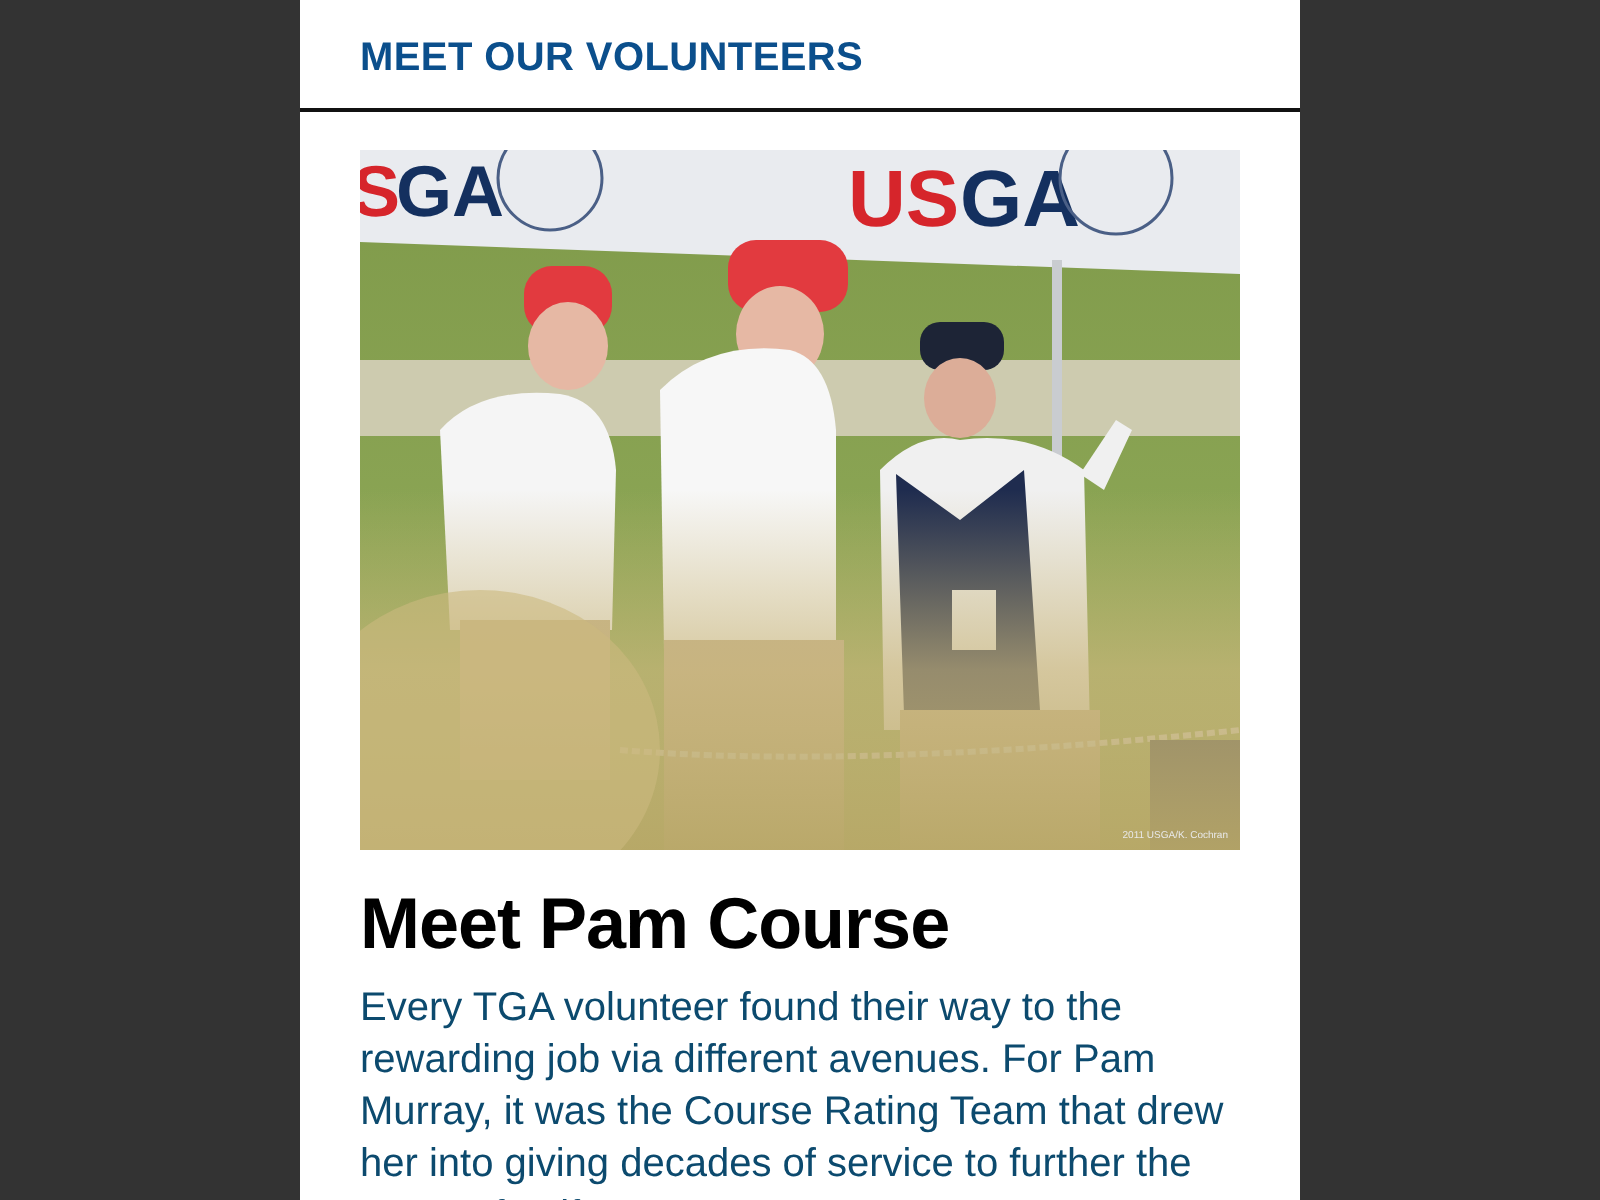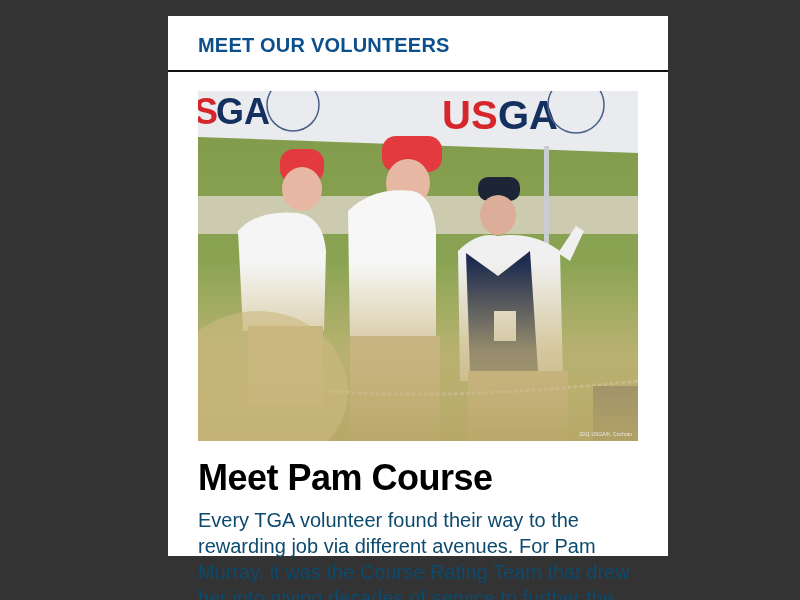--- a/index.html
+++ b/index.html
@@ -2,23 +2,22 @@
 <html><head>
 <meta charset="utf-8">
 <style>
   html, body { margin: 0; padding: 0; }
   body {
     width: 800px; height: 600px; overflow: hidden;
     background: #333333;
     font-family: "Liberation Sans", sans-serif;
   }
   .panel {
-    position: absolute; left: 150px; top: 16px; width: 500px; height: 540px;
+    position: absolute; left: 150px; top: 0; width: 500px; height: 600px;
     background: #ffffff;
-    margin-left: 18px;
   }
   .section-title {
     position: absolute; left: 30px; top: 18px;
     font-size: 20px; font-weight: bold; color: #0b4f8c;
     letter-spacing: 0.2px; margin: 0;
   }
   .divider {
     position: absolute; left: 0; top: 54px; width: 500px; height: 2px;
     background: #111111;
   }

